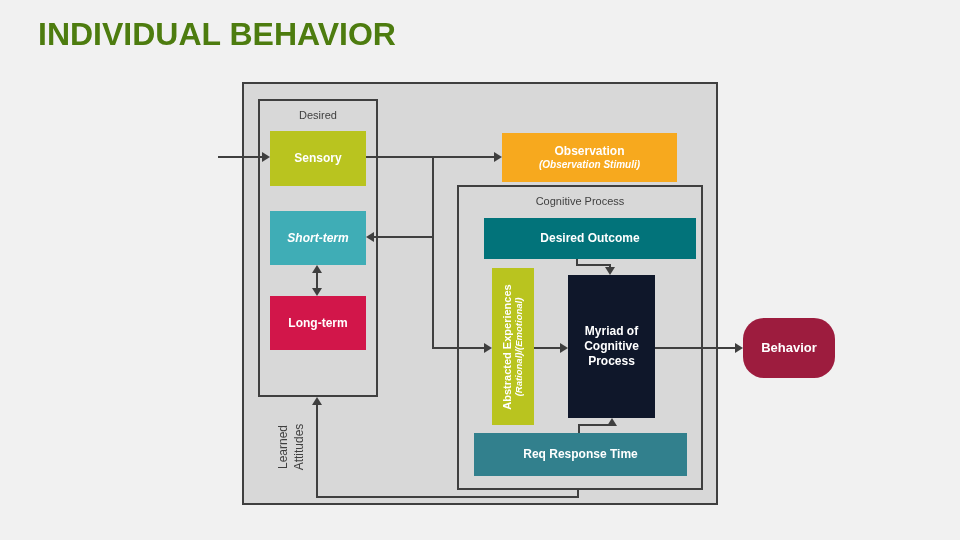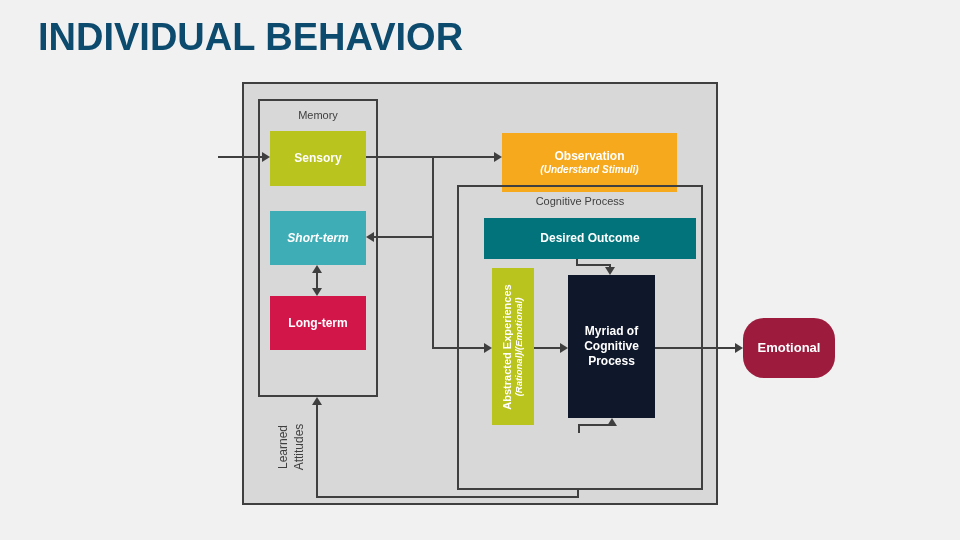--- a/index.html
+++ b/index.html
@@ -1,38 +1,38 @@
 <!DOCTYPE html>
 <html><head>
 <meta charset="utf-8">
 <style>
   * { margin:0; padding:0; box-sizing:border-box; }
   html,body { background:#e8e8e8; }
   body { font-family:"Liberation Sans", sans-serif; }
   .stage { position:relative; width:960px; height:540px; background:#f1f1f1; overflow:hidden; }
 
-  .title { position:absolute; left:38px; top:16px; font-size:38px; font-weight:bold; color:#0c4a6e; }
+  .title { position:absolute; left:38px; top:16px; font-size:32px; font-weight:bold; color:#4d7c0f; }
 
   .frame { position:absolute; border:2px solid #3f3f3f; }
   .main-panel { left:242px; top:82px; width:476px; height:423px; background:#d8d8d8; }
   .memory-frame { left:258px; top:99px; width:120px; height:298px; }
   .analytical-frame { left:457px; top:185px; width:246px; height:305px; }
   .frame-label { position:absolute; top:8px; left:0; right:0; text-align:center; font-size:11px; color:#3f3f3f; }
 
   .node { position:absolute; display:flex; flex-direction:column; align-items:center; justify-content:center;
           color:#ffffff; font-weight:bold; font-size:12px; text-align:center; line-height:1.25; }
   .pill { border-radius:21px; font-size:13px; }
   .sub { font-size:10px; font-style:italic; font-weight:bold; }
 
   .stimuli    { left:125px; top:126px; width:93px;  height:62px; }
   .behavior   { left:743px; top:318px; width:92px;  height:60px; }
   .sensory    { left:270px; top:131px; width:96px;  height:55px; }
   .short-term { left:270px; top:211px; width:96px;  height:54px; }
   .long-term  { left:270px; top:296px; width:96px;  height:54px; }
-  .observation{ left:502px; top:133px; width:175px; height:59px; }
+  .observation{ left:502px; top:133px; width:175px; height:49px; }
   .desired    { left:473px; top:218px; width:212px; height:41px; }
   .abstracted { left:492px; top:268px; width:42px;  height:157px; }
   .myriad     { left:568px; top:275px; width:87px;  height:143px; padding:0 6px; }
   .req        { left:474px; top:433px; width:213px; height:43px; }
 
   .vwrap { position:absolute; left:50%; top:50%; width:157px;
            transform:translate(-50%,-50%) rotate(-90deg); text-align:center; line-height:1.15; }
   .vwrap .vt1 { font-size:11px; font-weight:bold; }
   .vwrap .vt2 { font-size:9.5px; font-weight:bold; font-style:italic; }
 
@@ -55,55 +55,58 @@
 </head>
 <body>
 
 <div class="stage">
 
   <div class="title">INDIVIDUAL BEHAVIOR</div>
 
   <div class="frame main-panel"></div>
 
   <div class="frame memory-frame">
-    <div class="frame-label">Memory</div>
+    <div class="frame-label">Desired</div>
   </div>
   <div class="node sensory" style="background-color: rgb(185, 196, 31);">
     <span>Sensory</span>
   </div>
   <div class="node short-term" style="background-color: rgb(63, 173, 182); font-style: italic;">
     <span>Short-term</span>
   </div>
   <div class="node long-term" style="background-color: rgb(210, 22, 74);">
     <span>Long-term</span>
   </div>
 
   <div class="node pill behavior" style="background-color: rgb(157, 28, 62);">
-    <span>Emotional</span>
+    <span>Behavior</span>
   </div>
 
   <div class="node observation" style="background-color: rgb(247, 169, 30);">
     <span>Observation</span>
-    <span class="sub">(Understand Stimuli)</span>
+    <span class="sub">(Observation Stimuli)</span>
   </div>
 
   <div class="frame analytical-frame">
     <div class="frame-label">Cognitive Process</div>
   </div>
   <div class="node desired" style="background-color: rgb(2, 115, 122); margin-left: 11px;">
     <span>Desired Outcome</span>
   </div>
   <div class="node abstracted" style="background-color: rgb(185, 196, 31);">
     <div class="vwrap">
       <div class="vt1">Abstracted Experiences</div>
       <div class="vt2">(Rational)/(Emotional)</div>
     </div>
   </div>
   <div class="node myriad" style="background-color: #0f172a;">
     <span>Myriad of Cognitive Process</span>
+  </div>
+  <div class="node req" style="background-color: rgb(50, 128, 141);">
+    <span>Req Response Time</span>
   </div>
 
   <div class="hl" style="left:218px;top:156px;width:46px"></div>
   <div class="ar" style="left:262px;top:152px"></div>
 
   <div class="hl" style="left:366px;top:156px;width:128px"></div>
   <div class="ar" style="left:494px;top:152px"></div>
 
   <div class="vl" style="left:432px;top:156px;height:193px"></div>
 

